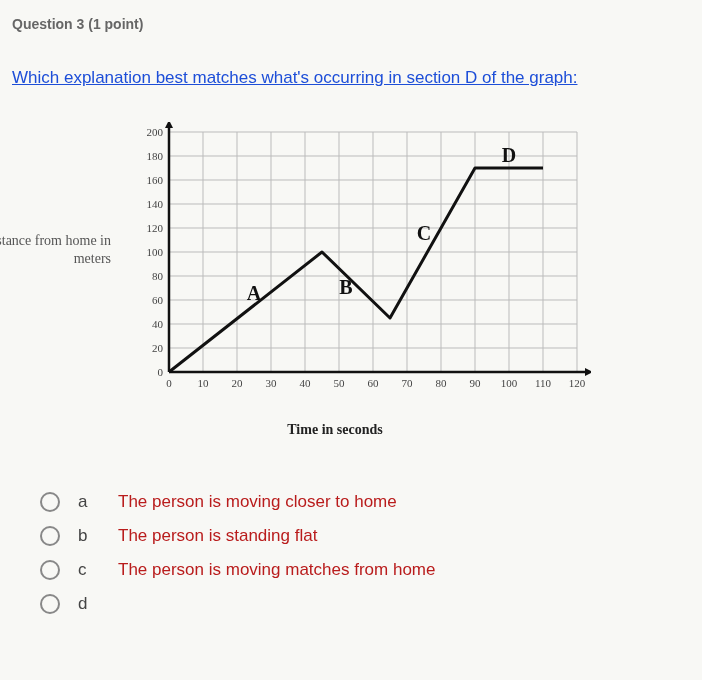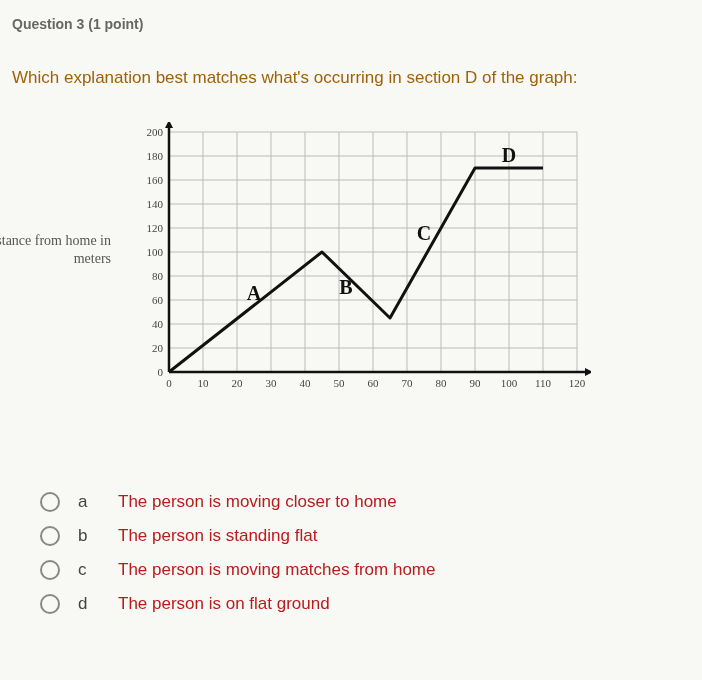--- a/index.html
+++ b/index.html
@@ -16,23 +16,24 @@
       color: #333;
     }
     .question-header {
       font-size: 14px;
       color: #666;
       padding: 16px 12px;
       font-weight: bold;
     }
     .question-text {
       font-size: 17px;
-      color: #a16207;
+      color: #1d4ed8;
       padding: 18px 12px 12px 12px;
       line-height: 1.4;
+      text-decoration: underline;
     }
     .chart-area {
       position: relative;
       width: 500px;
       margin: 20px auto 10px auto;
       height: 310px;
     }
     .ylabel {
       position: absolute;
       left: -120px;
@@ -158,20 +159,21 @@
       <text x="344" y="265" text-anchor="middle" class="tick">90</text>
       <text x="378" y="265" text-anchor="middle" class="tick">100</text>
       <text x="412" y="265" text-anchor="middle" class="tick">110</text>
       <text x="446" y="265" text-anchor="middle" class="tick">120</text>
       <path d="M38 250 L191 130 L259 196 L344 46 L412 46" fill="none" stroke="#111" stroke-width="3" stroke-linejoin="round"></path>
       <text x="123" y="178" text-anchor="middle" class="section-label">A</text>
       <text x="214.8" y="172" text-anchor="middle" class="section-label">B</text>
       <text x="293" y="118" text-anchor="middle" class="section-label">C</text>
       <text x="378" y="40" text-anchor="middle" class="section-label">D</text>
     </svg>
+  <div class="xlabel">Time in seconds</div>
 </div>
 
 <div class="options" id="options-container">
     <div class="option-row">
       <div class="radio"></div>
       <span class="option-letter">a</span>
       <span class="option-text">The person is moving closer to home</span>
     </div>
     <div class="option-row">
       <div class="radio"></div>
@@ -179,15 +181,14 @@
       <span class="option-text">The person is standing flat</span>
     </div>
     <div class="option-row">
       <div class="radio"></div>
       <span class="option-letter">c</span>
       <span class="option-text">The person is moving matches from home</span>
     </div>
     <div class="option-row">
       <div class="radio"></div>
       <span class="option-letter">d</span>
-      <span class="option-text">The person is on flat ground</span>
     </div>
   </div>
 
 </body></html>

